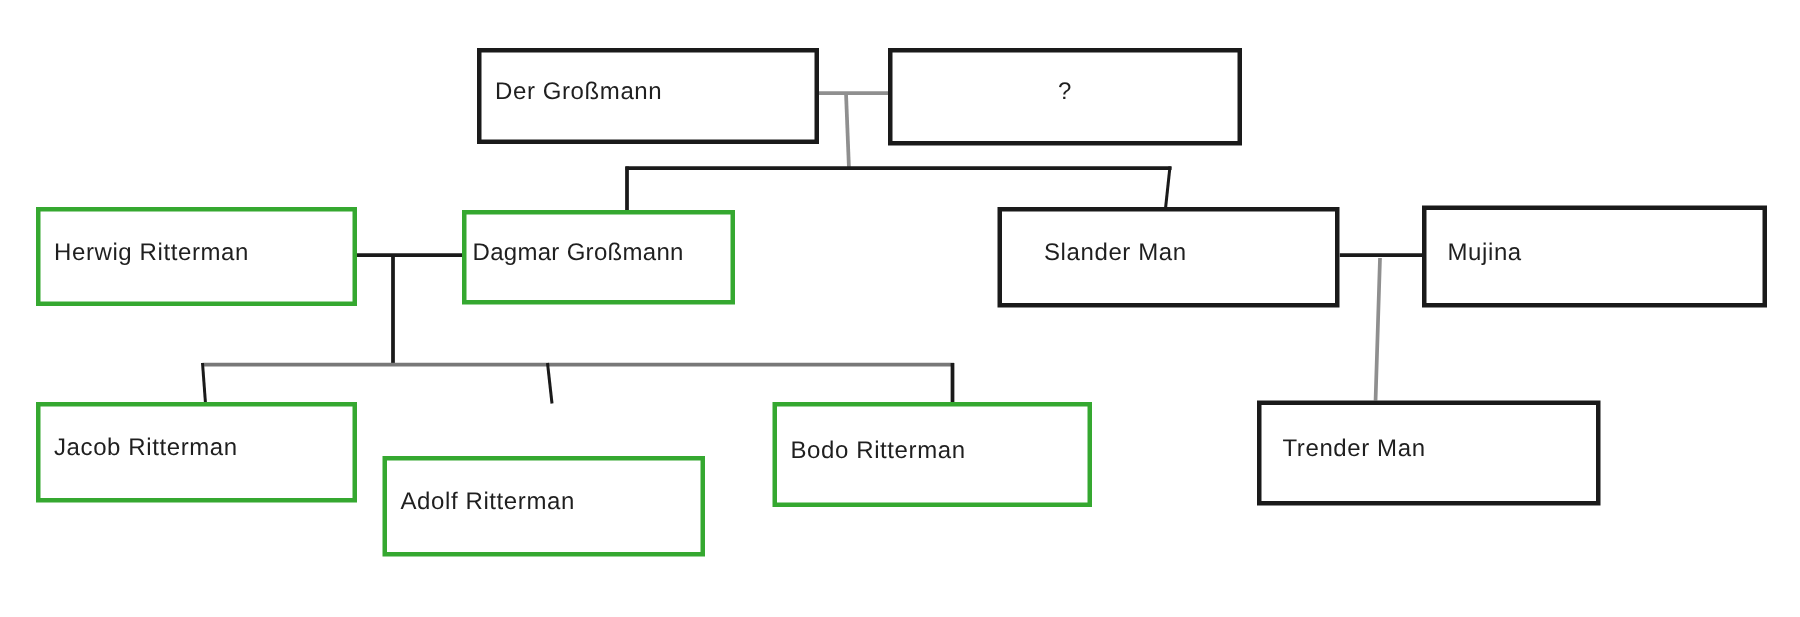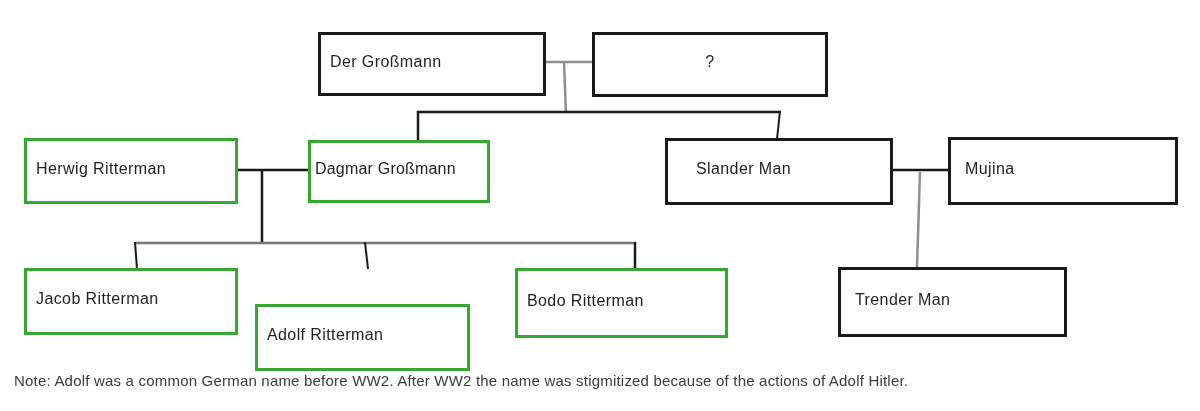--- a/index.html
+++ b/index.html
@@ -91,15 +91,14 @@
   <div class="node black center" id="n-unknown">?</div>
   <div class="node green" id="n-herwig">Herwig Ritterman</div>
   <div class="node green" id="n-dagmar">Dagmar Großmann</div>
   <div class="node black" id="n-slander">Slander Man</div>
   <div class="node black" id="n-mujina">Mujina</div>
   <div class="node green" id="n-jacob">Jacob Ritterman</div>
   <div class="node green" id="n-adolf">Adolf Ritterman</div>
   <div class="node green" id="n-bodo">Bodo Ritterman</div>
   <div class="node black" id="n-trender">Trender Man</div>
 
-  <div class="note">Note: Adolf was a common German name before WW2. After WW2 the name was stigmitized because of the actions of Adolf Hitler.</div>
 
 </div>
 
 </body></html>

